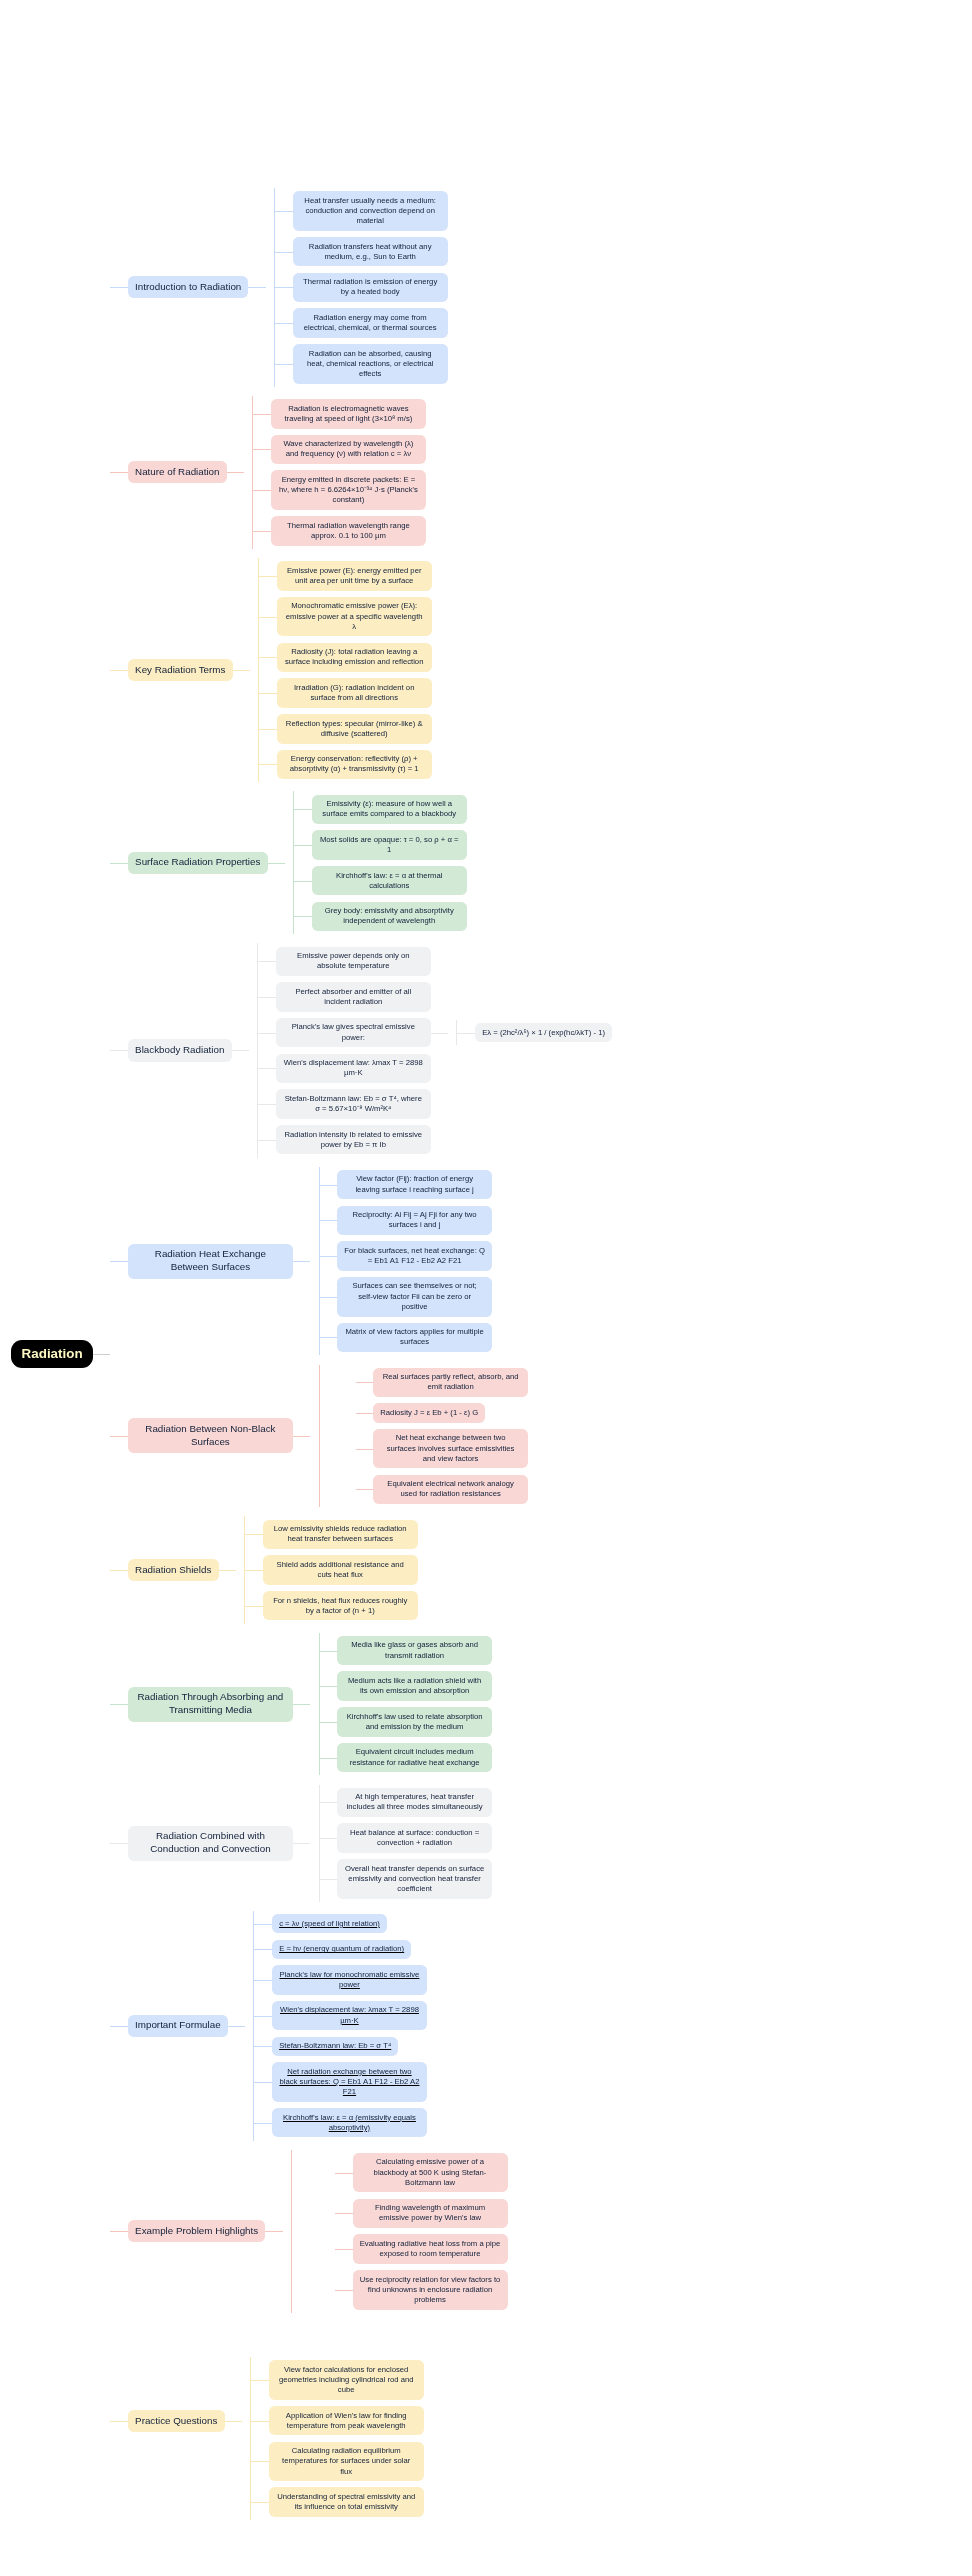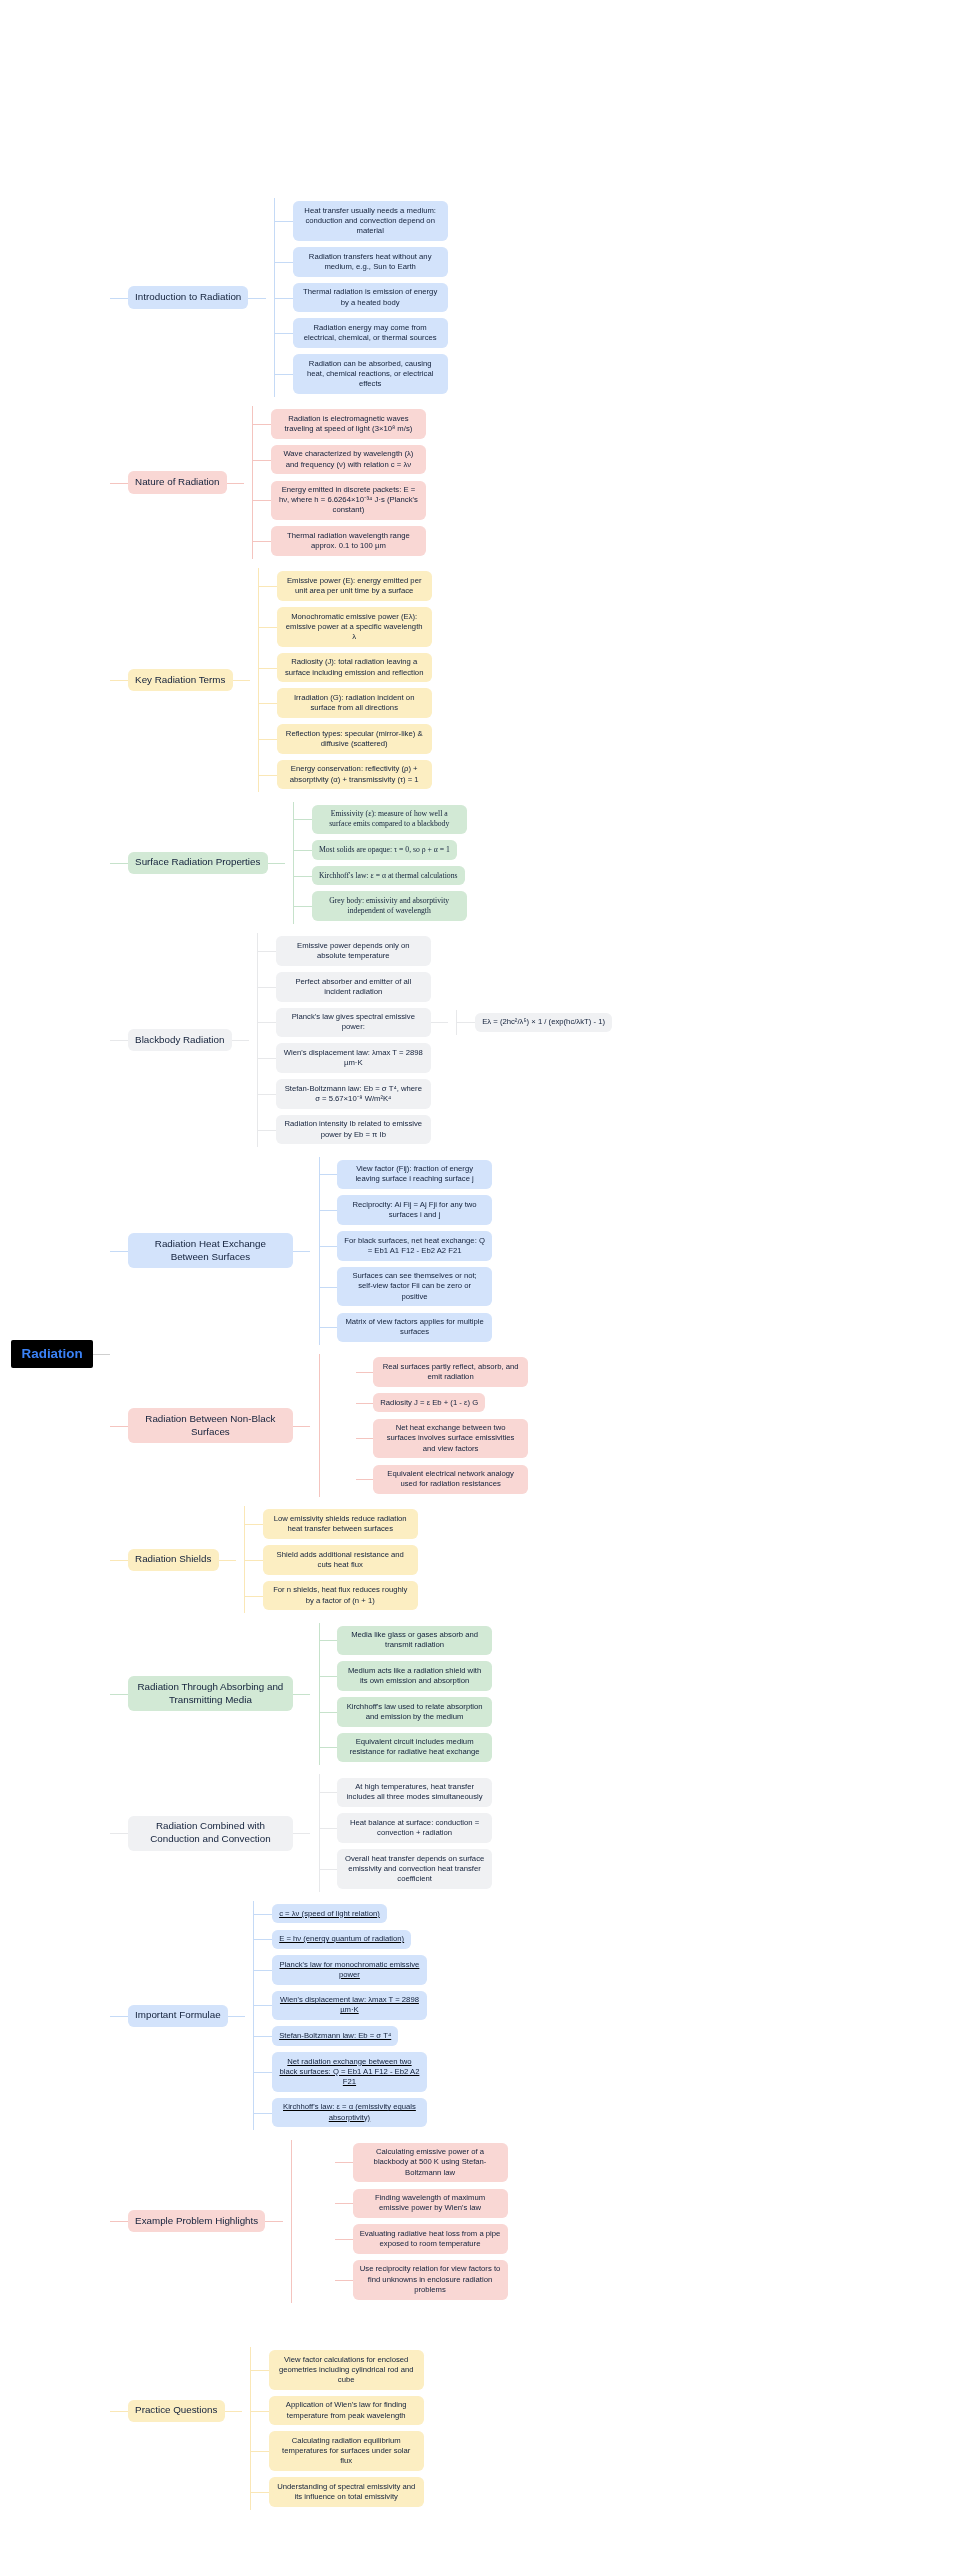--- a/index.html
+++ b/index.html
@@ -27,25 +27,25 @@
   }
 
   
   .root-wrap {
     display: flex;
     align-items: center;
     margin-left: 11.3px;
   }
   .root-node {
     background: #000000;
-    color: #3b82f6;
+    color: #fef9c3;
     font-size: 13.4px;
     font-weight: bold;
     padding: 5.2px 10.3px;
-    border-radius: 2px;
+    border-radius: 11px;
     white-space: nowrap;
     line-height: 1.25;
   }
 
   
   .children {
     display: flex;
     flex-direction: column;
     justify-content: center;
   }
@@ -252,21 +252,21 @@
                 </div>
               </div>
             </div>
           </div>
         </div>
         <div class="branch">
           <div class="connector c-green"></div>
           <div class="branch c-green">
             <div class="node l1">Surface Radiation Properties</div>
             <div class="connector"></div>
-            <div style="display: flex; align-items: flex-start; font-family: Liberation Serif, serif;">
+            <div style="display: flex; align-items: flex-start;">
               <div class="spine"></div>
               <div class="children">
                 <div class="branch">
                   <div class="connector"></div>
                   <div class="branch c-green">
                     <div class="node l2">Emissivity (ε): measure of how well a surface emits compared to a blackbody</div>
                   </div>
                 </div>
                 <div class="branch">
                   <div class="connector"></div>

